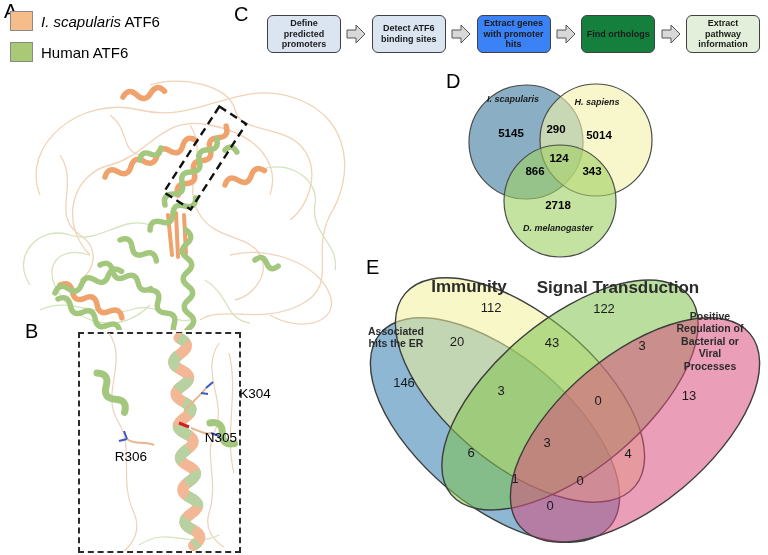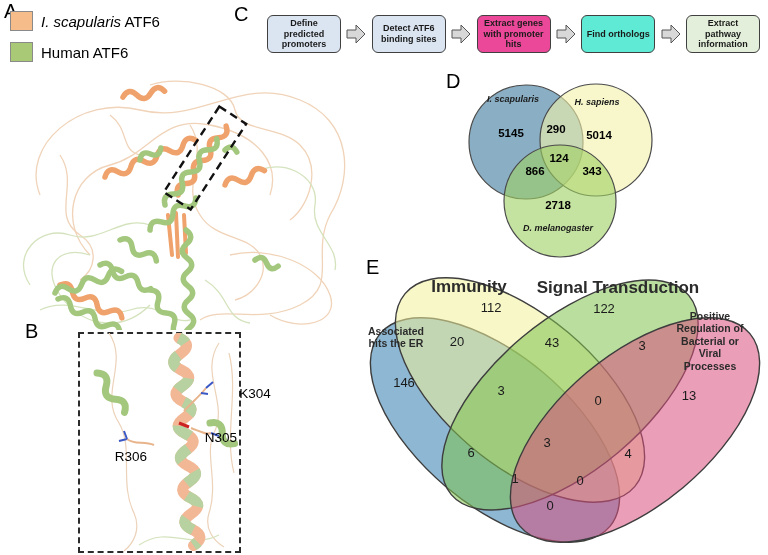--- a/index.html
+++ b/index.html
@@ -131,25 +131,25 @@
 
   <div class="flow">
     <div class="flow-box" style="background-color: rgb(219, 229, 242);">Define predicted promoters</div>
     <svg class="flow-arrow" viewBox="0 0 20 22" style="position:static;">
         <path d="M1,7 h9 v-5 l9,9 l-9,9 v-5 h-9 z" stroke="#555" stroke-width="1" fill="#d8d8d8"></path>
       </svg>
     <div class="flow-box" style="background-color: rgb(219, 229, 242);">Detect ATF6 binding sites</div>
     <svg class="flow-arrow" viewBox="0 0 20 22" style="position:static;">
         <path d="M1,7 h9 v-5 l9,9 l-9,9 v-5 h-9 z" stroke="#555" stroke-width="1" fill="#d8d8d8"></path>
       </svg>
-    <div class="flow-box" style="background-color: #ec4899;">Extract genes with promoter hits</div>
+    <div class="flow-box" style="background-color: #3b82f6;">Extract genes with promoter hits</div>
     <svg class="flow-arrow" viewBox="0 0 20 22" style="position:static;">
         <path d="M1,7 h9 v-5 l9,9 l-9,9 v-5 h-9 z" stroke="#555" stroke-width="1" fill="#d8d8d8"></path>
       </svg>
-    <div class="flow-box" style="background-color: #5eead4;">Find orthologs</div>
+    <div class="flow-box" style="background-color: #15803d;">Find orthologs</div>
     <svg class="flow-arrow" viewBox="0 0 20 22" style="position:static;">
         <path d="M1,7 h9 v-5 l9,9 l-9,9 v-5 h-9 z" stroke="#555" stroke-width="1" fill="#d8d8d8"></path>
       </svg>
     <div class="flow-box" style="background-color: rgb(227, 239, 218);">Extract pathway information</div>
   </div>
 
   <svg style="left:455px;top:75px;" width="210" height="190" viewBox="0 0 210 190">
     <circle cx="71" cy="67" r="57" fill-opacity="0.6" stroke="#4a4a4a" stroke-width="1.2" fill="#3c7a9e"></circle>
     <circle cx="141" cy="65" r="56" fill-opacity="0.6" stroke="#4a4a4a" stroke-width="1.2" fill="#f2f2a8"></circle>
     <circle cx="105" cy="126" r="56" fill-opacity="0.6" stroke="#4a4a4a" stroke-width="1.2" fill="#9ed060"></circle>

